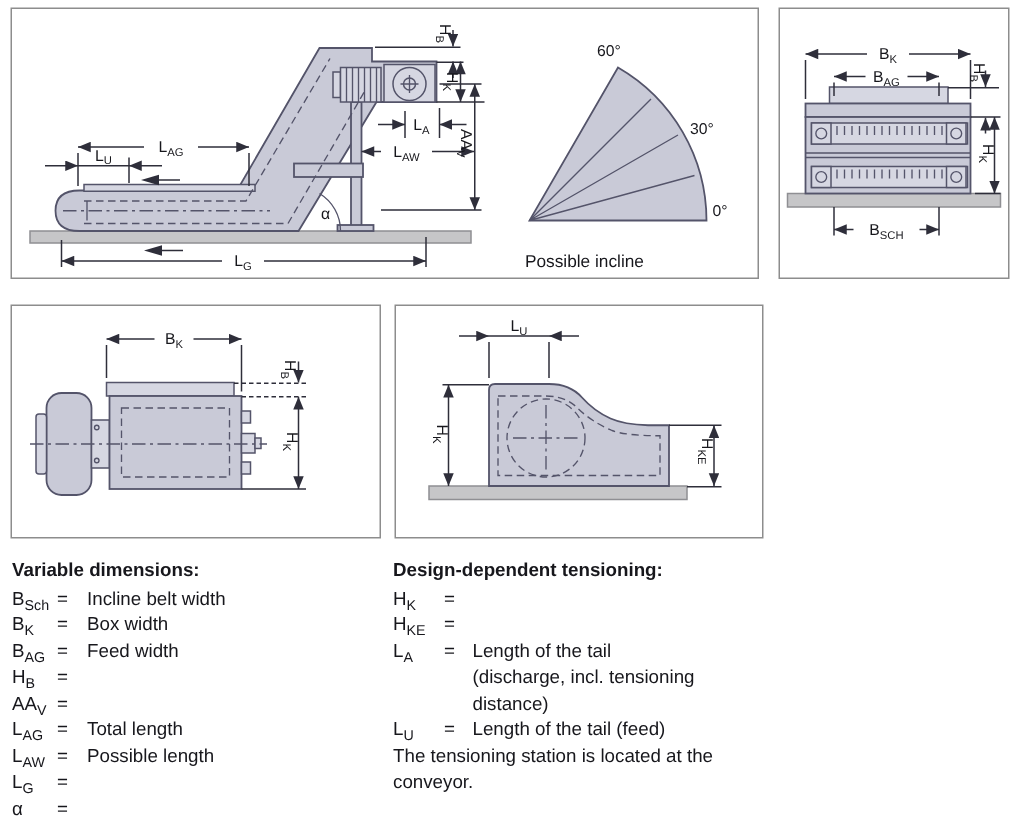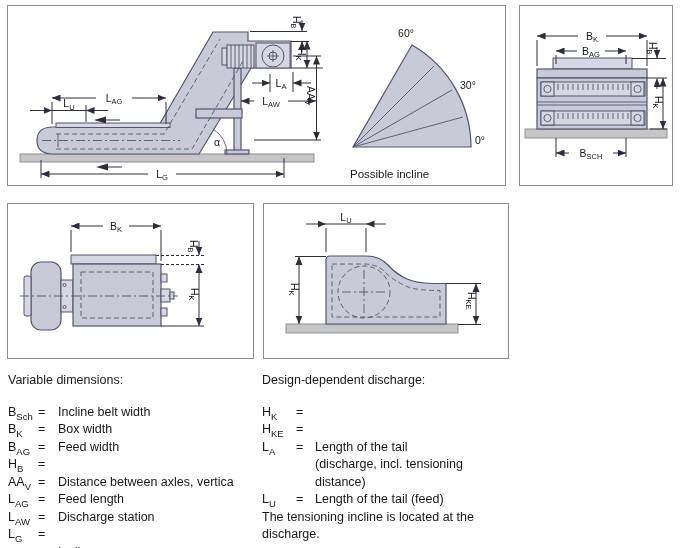--- a/index.html
+++ b/index.html
@@ -18,21 +18,21 @@
   .dashdot{stroke-dasharray:9 3 2 3;}
   .ground{fill:#c6c6c8;stroke:#8f8f93;stroke-width:1;}
   .dim{fill:none;stroke:#2e2e3a;stroke-width:1;}
   .dsh{stroke-dasharray:3 2;}
   .dl{font-family:"Liberation Sans",sans-serif;font-size:10.5px;fill:#17171c;}
   .ss{font-size:7.5px;}
   .cap{font-family:"Liberation Sans",sans-serif;font-size:11.5px;fill:#17171c;}
   .legend{position:absolute;font-size:12.5px;line-height:17.5px;}
   #legend-left {left:8px;  top:372px;width:250px;}
   #legend-right{left:262px;top:372px;width:250px;}
-  .ltitle{font-weight:normal;margin-bottom:14px;}
+  .ltitle{font-weight:bold;margin-bottom:1px;}
   .lrow{display:flex;align-items:baseline;}
   .sym{width:30px;flex:none;}
   #legend-right .sym{width:34px;}
   .eq{width:20px;flex:none;}
   #legend-right .eq{width:19px;}
   .desc{flex:1;}
   sub{font-size:9.5px;line-height:0;}
   .note{width:236px;}
 </style>
 </head>
@@ -242,57 +242,55 @@
       <span class="eq">=</span>
       <span class="desc">Feed width</span>
     </div>
   <div class="lrow">
       <span class="sym"><span>H</span><sub>B</sub></span>
       <span class="eq">=</span>
     </div>
   <div class="lrow">
       <span class="sym"><span>AA</span><sub>V</sub></span>
       <span class="eq">=</span>
-      <span class="desc">Distance between axles, vertica</span>
     </div>
   <div class="lrow">
       <span class="sym"><span>L</span><sub>AG</sub></span>
       <span class="eq">=</span>
-      <span class="desc">Feed length</span>
+      <span class="desc">Total length</span>
     </div>
   <div class="lrow">
       <span class="sym"><span>L</span><sub>AW</sub></span>
       <span class="eq">=</span>
-      <span class="desc">Discharge station</span>
+      <span class="desc">Possible length</span>
     </div>
   <div class="lrow">
       <span class="sym"><span>L</span><sub>G</sub></span>
       <span class="eq">=</span>
     </div>
   <div class="lrow">
       <span class="sym"><span>α</span><sub></sub></span>
       <span class="eq">=</span>
-      <span class="desc">Incline</span>
     </div>
 </div>
 
 <div class="legend" id="legend-right">
-  <div class="ltitle">Design-dependent discharge:</div>
+  <div class="ltitle">Design-dependent tensioning:</div>
   <div class="lrow">
       <span class="sym"><span>H</span><sub>K</sub></span>
       <span class="eq">=</span>
     </div>
   <div class="lrow">
       <span class="sym"><span>H</span><sub>KE</sub></span>
       <span class="eq">=</span>
     </div>
   <div class="lrow">
       <span class="sym"><span>L</span><sub>A</sub></span>
       <span class="eq">=</span>
       <span class="desc"><span>Length of the tail</span><br><span>(discharge, incl. tensioning distance)</span></span>
     </div>
   <div class="lrow">
       <span class="sym"><span>L</span><sub>U</sub></span>
       <span class="eq">=</span>
       <span class="desc">Length of the tail (feed)</span>
     </div>
-  <div class="note">The tensioning incline is located at the discharge.</div>
+  <div class="note">The tensioning station is located at the conveyor.</div>
 </div>
 
 </body></html>

